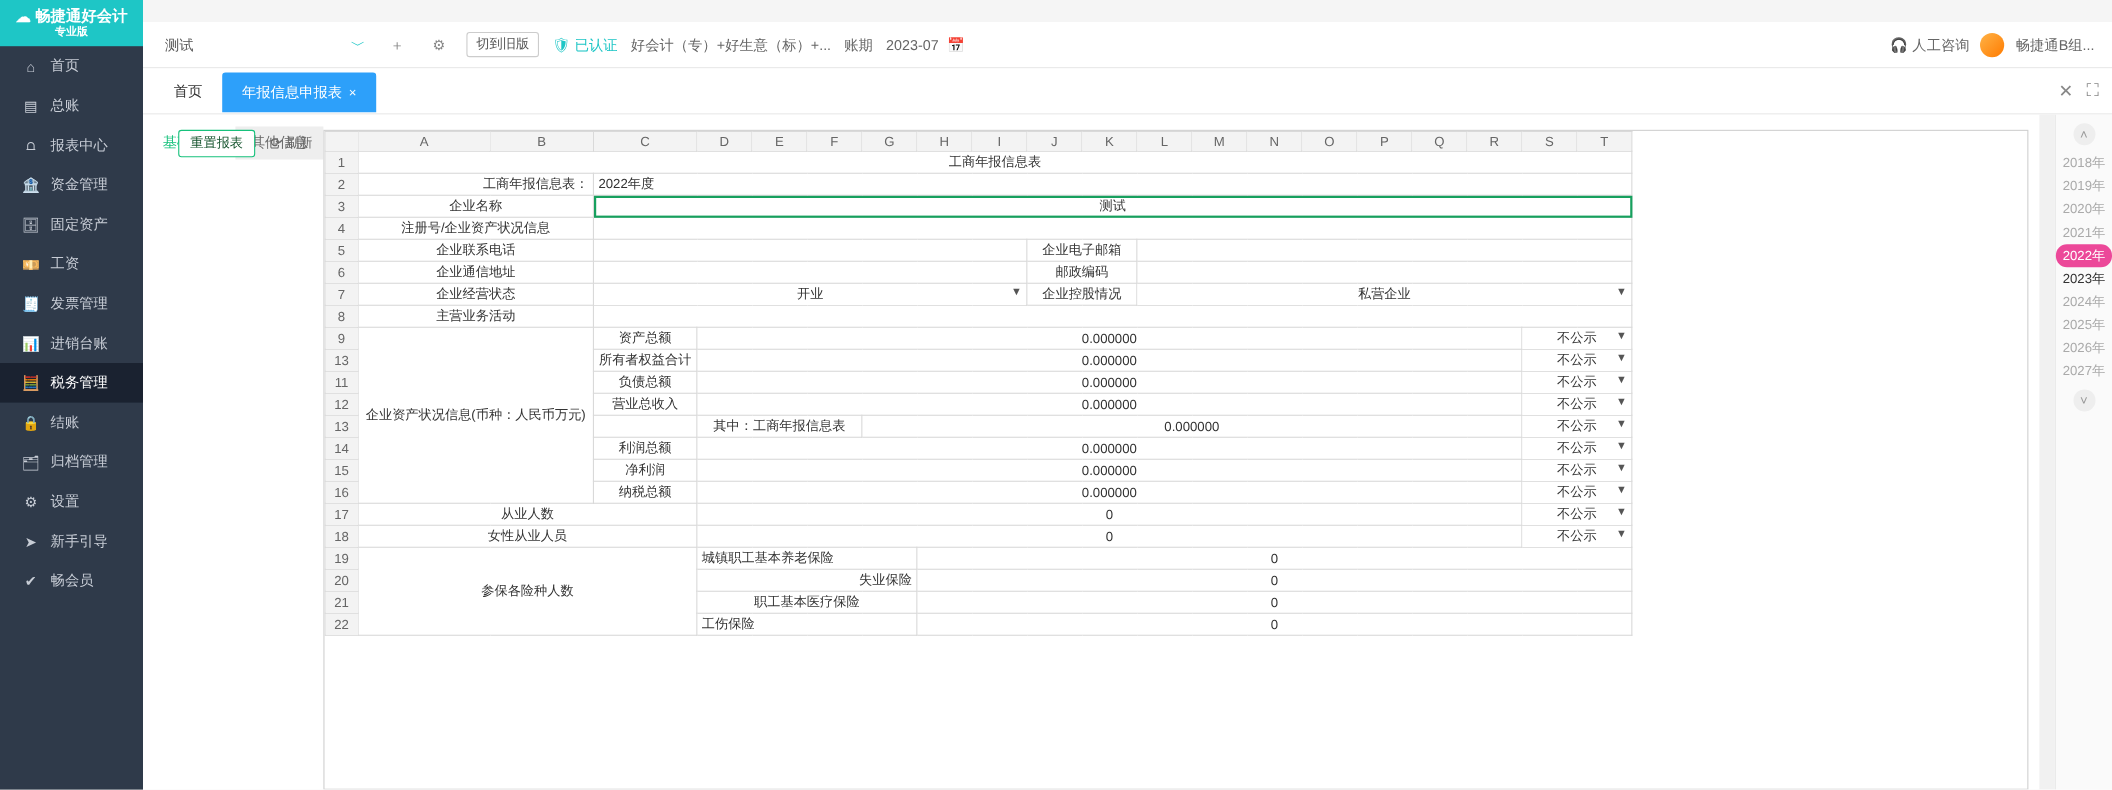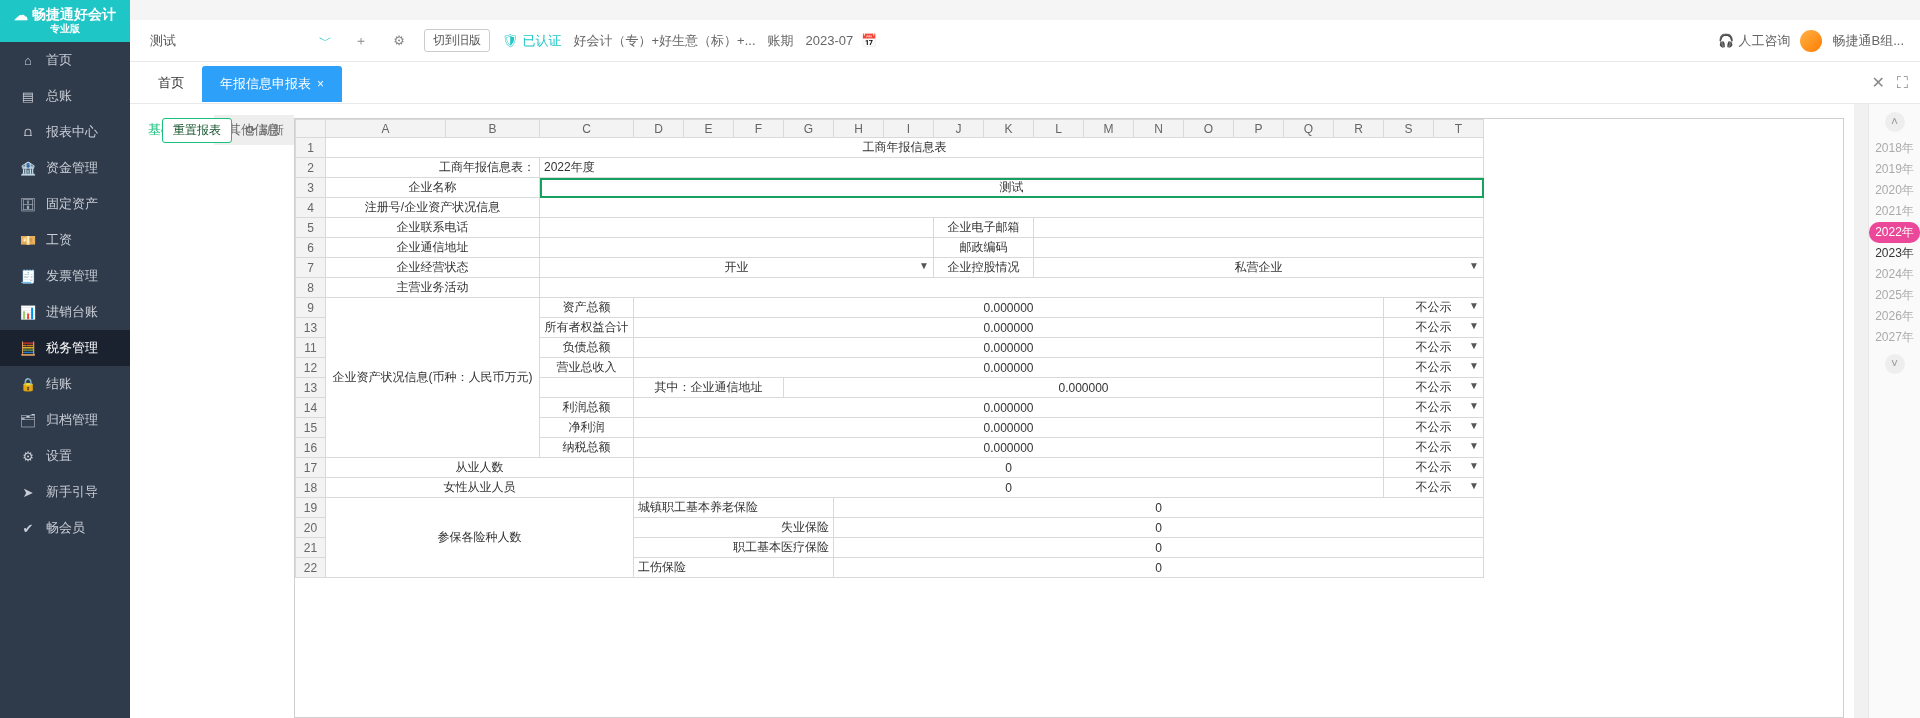--- a/index.html
+++ b/index.html
@@ -325,21 +325,21 @@
                 </tr>
                 <tr>
                   <td class="rowhdr">12</td>
                   <td colspan="1" class="lbl">营业总收入</td>
                   <td colspan="15" class="val-r">0.000000</td>
                   <td colspan="2" class="dd-cell">不公示<span class="dd-arrow">▼</span></td>
                 </tr>
                 <tr>
                   <td class="rowhdr">13</td>
                   <td colspan="1"></td>
-                  <td colspan="3" class="lbl">其中：企业通信地址</td>
+                  <td colspan="3" class="lbl">其中：工商年报信息表</td>
                   <td colspan="12" class="val-r">0.000000</td>
                   <td colspan="2" class="dd-cell">不公示<span class="dd-arrow">▼</span></td>
                 </tr>
                 <tr>
                   <td class="rowhdr">14</td>
                   <td colspan="1" class="lbl">利润总额</td>
                   <td colspan="15" class="val-r">0.000000</td>
                   <td colspan="2" class="dd-cell">不公示<span class="dd-arrow">▼</span></td>
                 </tr>
                 <tr>
@@ -377,21 +377,21 @@
                 <tr>
                   <td class="rowhdr">20</td>
                   <td colspan="4" class="lbl">
                     <div style="text-align:right">失业保险</div>
                   </td>
                   <td colspan="13">0</td>
                 </tr>
                 <tr>
                   <td class="rowhdr">21</td>
                   <td colspan="4" class="lbl">
-                    <div style="text-align:right">职工基本医疗保险</div>
+                    <div style="text-align:center">职工基本医疗保险</div>
                   </td>
                   <td colspan="13">0</td>
                 </tr>
                 <tr>
                   <td class="rowhdr">22</td>
                   <td colspan="4" class="lbl">
                     <div style="text-align:left">工伤保险</div>
                   </td>
                   <td colspan="13">0</td>
                 </tr>

